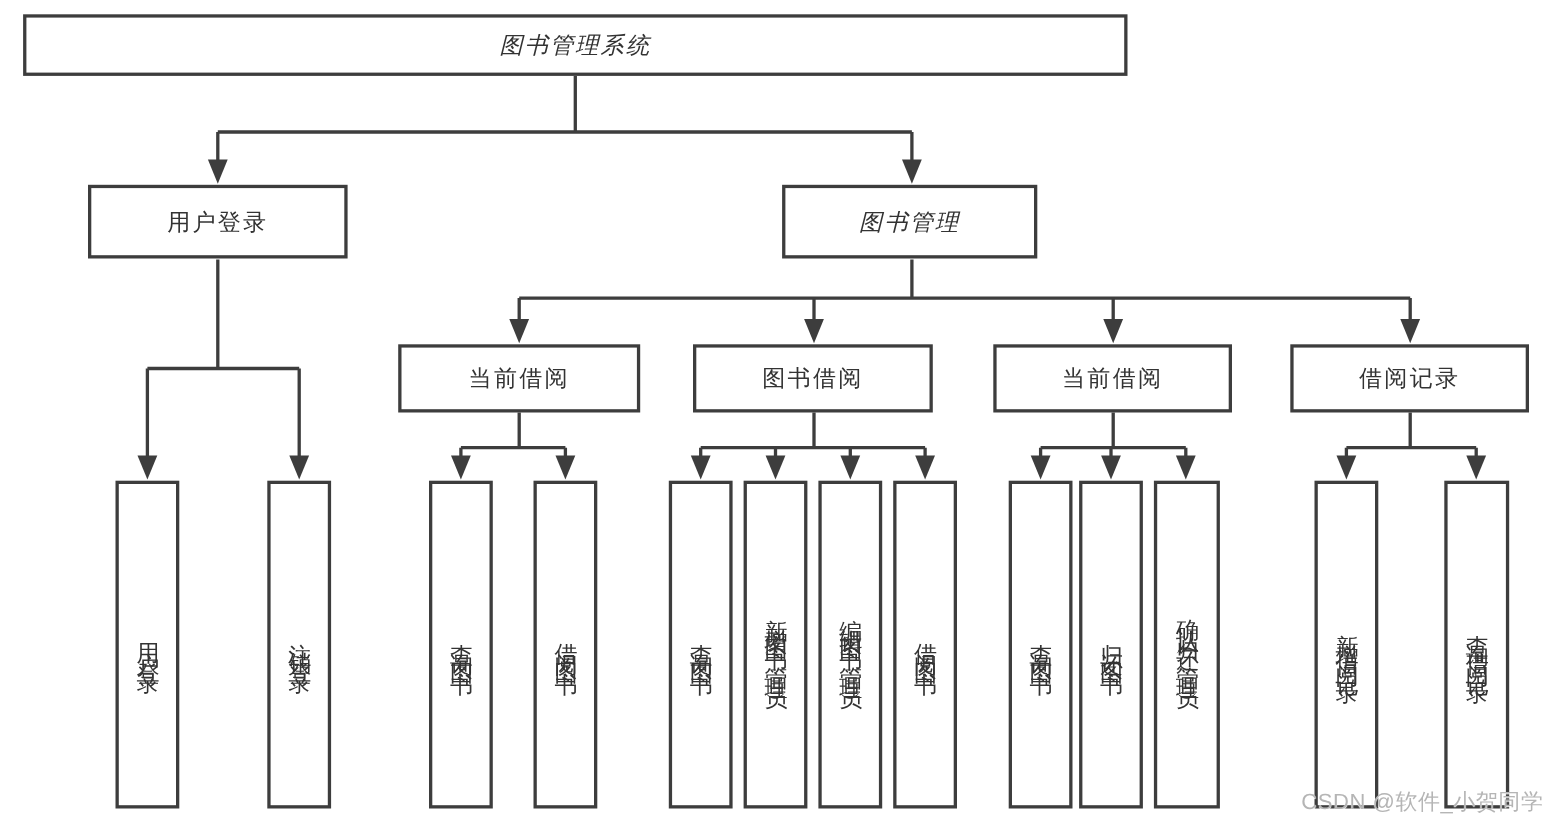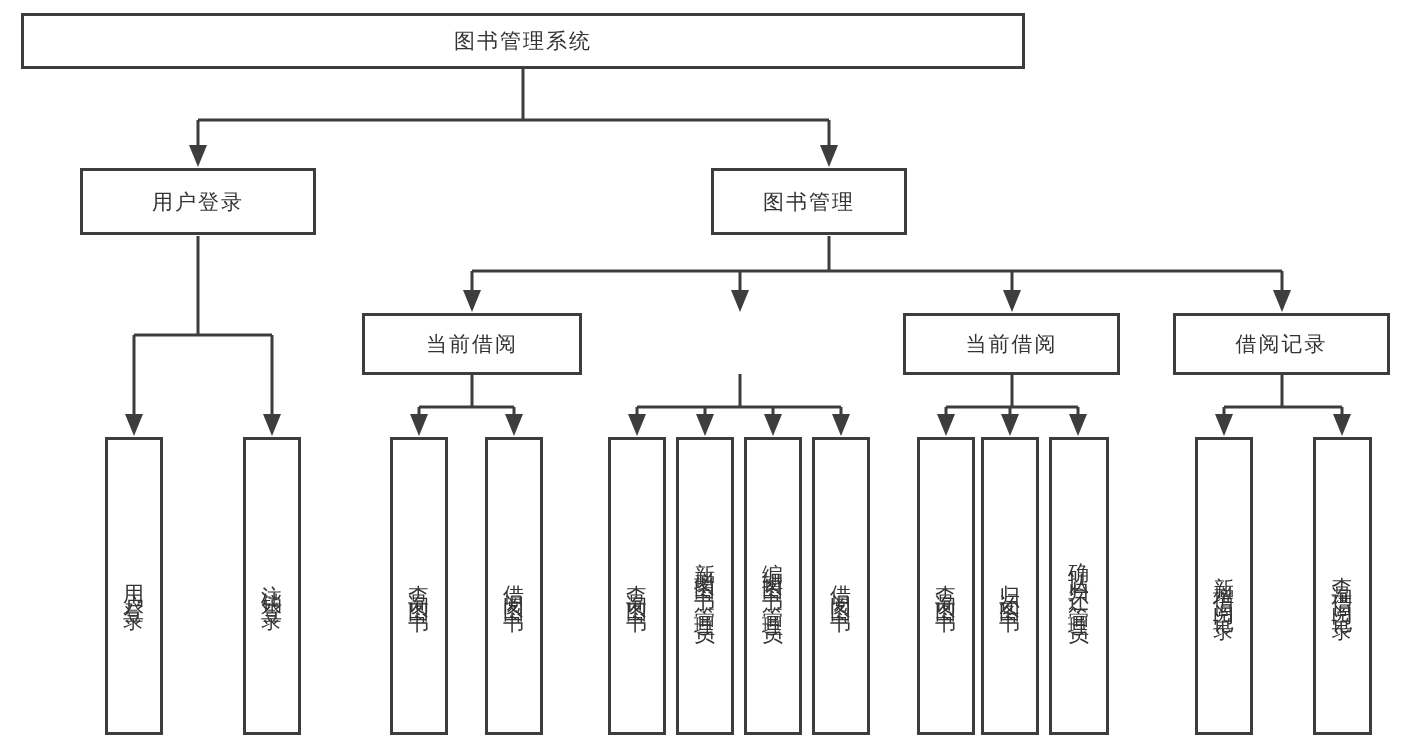--- a/index.html
+++ b/index.html
@@ -64,26 +64,27 @@
       <polygon points="764,414 782,414 773,436"></polygon>
       <polygon points="832,414 850,414 841,436"></polygon>
       <polygon points="937,414 955,414 946,436"></polygon>
       <polygon points="1001,414 1019,414 1010,436"></polygon>
       <polygon points="1069,414 1087,414 1078,436"></polygon>
       <polygon points="1215,414 1233,414 1224,436"></polygon>
       <polygon points="1333,414 1351,414 1342,436"></polygon>
     </g>
   </svg>
 
-  <div class="node" style="left:21px;top:13px;width:1004px;height:56px;">图书管理系统</div>
+  <div class="node" style="left:21px;top:13px;width:1004px;height:56px;font-style:italic;">图书管理系统</div>
 
   <div class="node" style="left:80px;top:168px;width:236px;height:67px;">用户登录</div>
-  <div class="node" style="left:711px;top:168px;width:196px;height:67px;">图书管理</div>
+  <div class="node" style="left:711px;top:168px;width:232px;height:67px;font-style:italic;">图书管理</div>
 
   <div class="node" style="left:362px;top:313px;width:220px;height:62px;">当前借阅</div>
+  <div class="node" style="left:630px;top:313px;width:218px;height:62px;">图书借阅</div>
   <div class="node" style="left:903px;top:313px;width:217px;height:62px;font-family:Liberation Serif, serif;">当前借阅</div>
   <div class="node" style="left:1173px;top:313px;width:217px;height:62px;">借阅记录</div>
 
   <div class="vnode" style="left:105px;">
     <span>用户登录</span>
   </div>
   <div class="vnode" style="left:243px;">
     <span>注销登录</span>
   </div>
 
@@ -117,13 +118,14 @@
     <span>确认归还（管理员）</span>
   </div>
 
   <div class="vnode" style="left:1195px;">
     <span>新增借阅记录</span>
   </div>
   <div class="vnode" style="left:1313px;width:59px;">
     <span>查询借阅记录</span>
   </div>
 
+  <div class="watermark">CSDN @软件_小贺同学</div>
 </div>
 
 </body></html>

